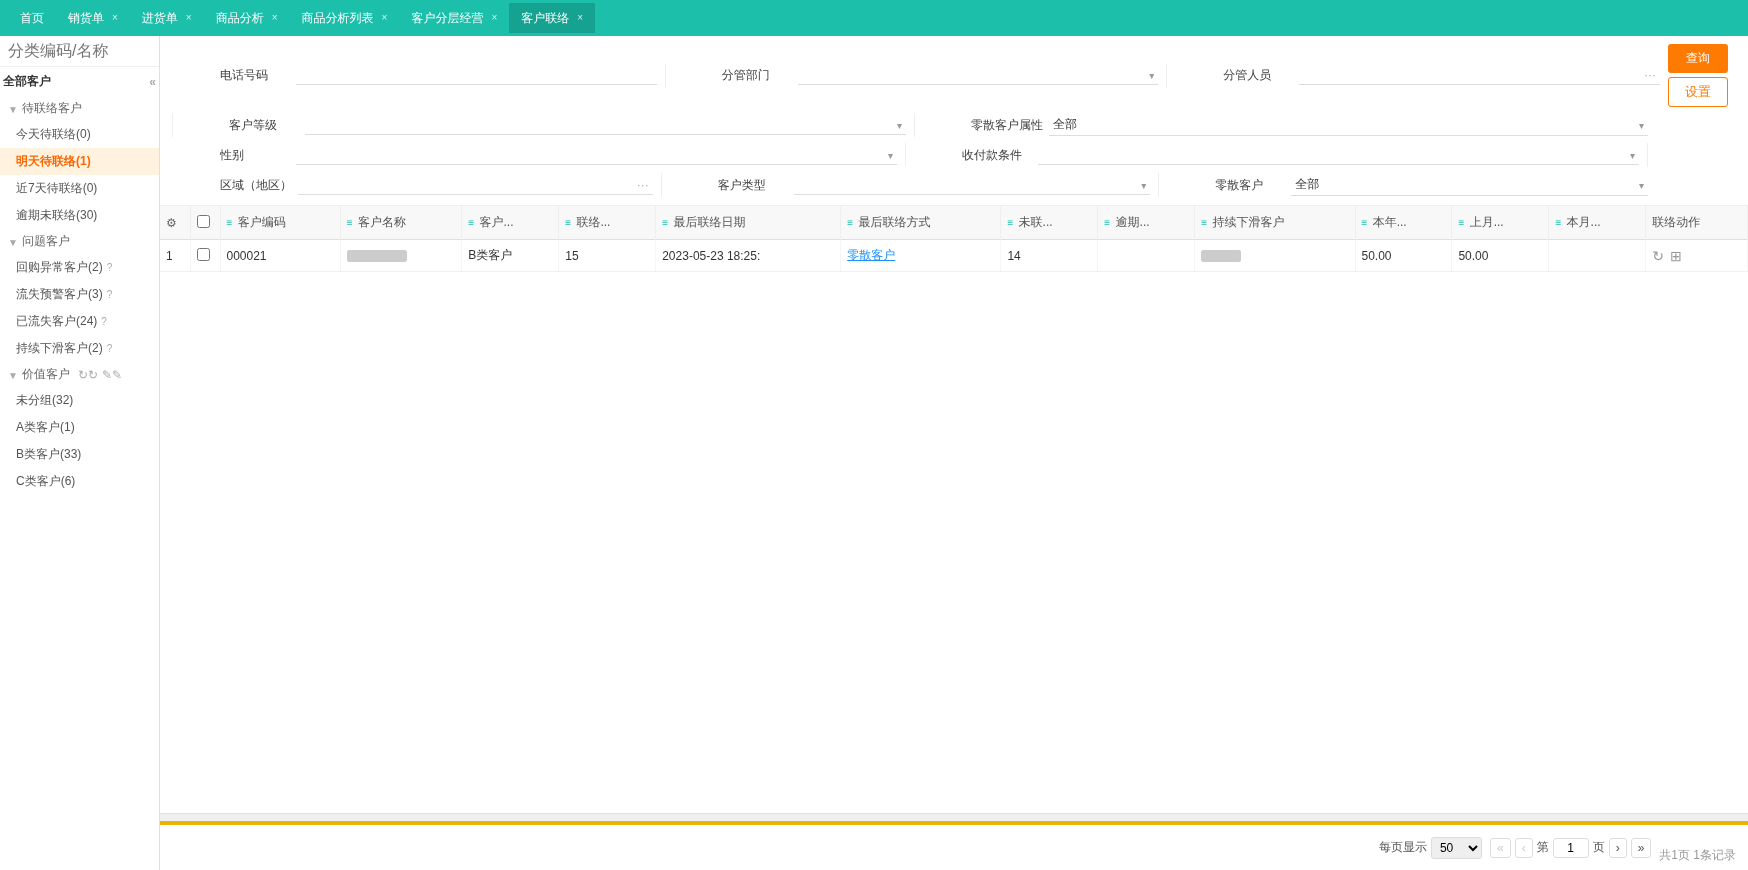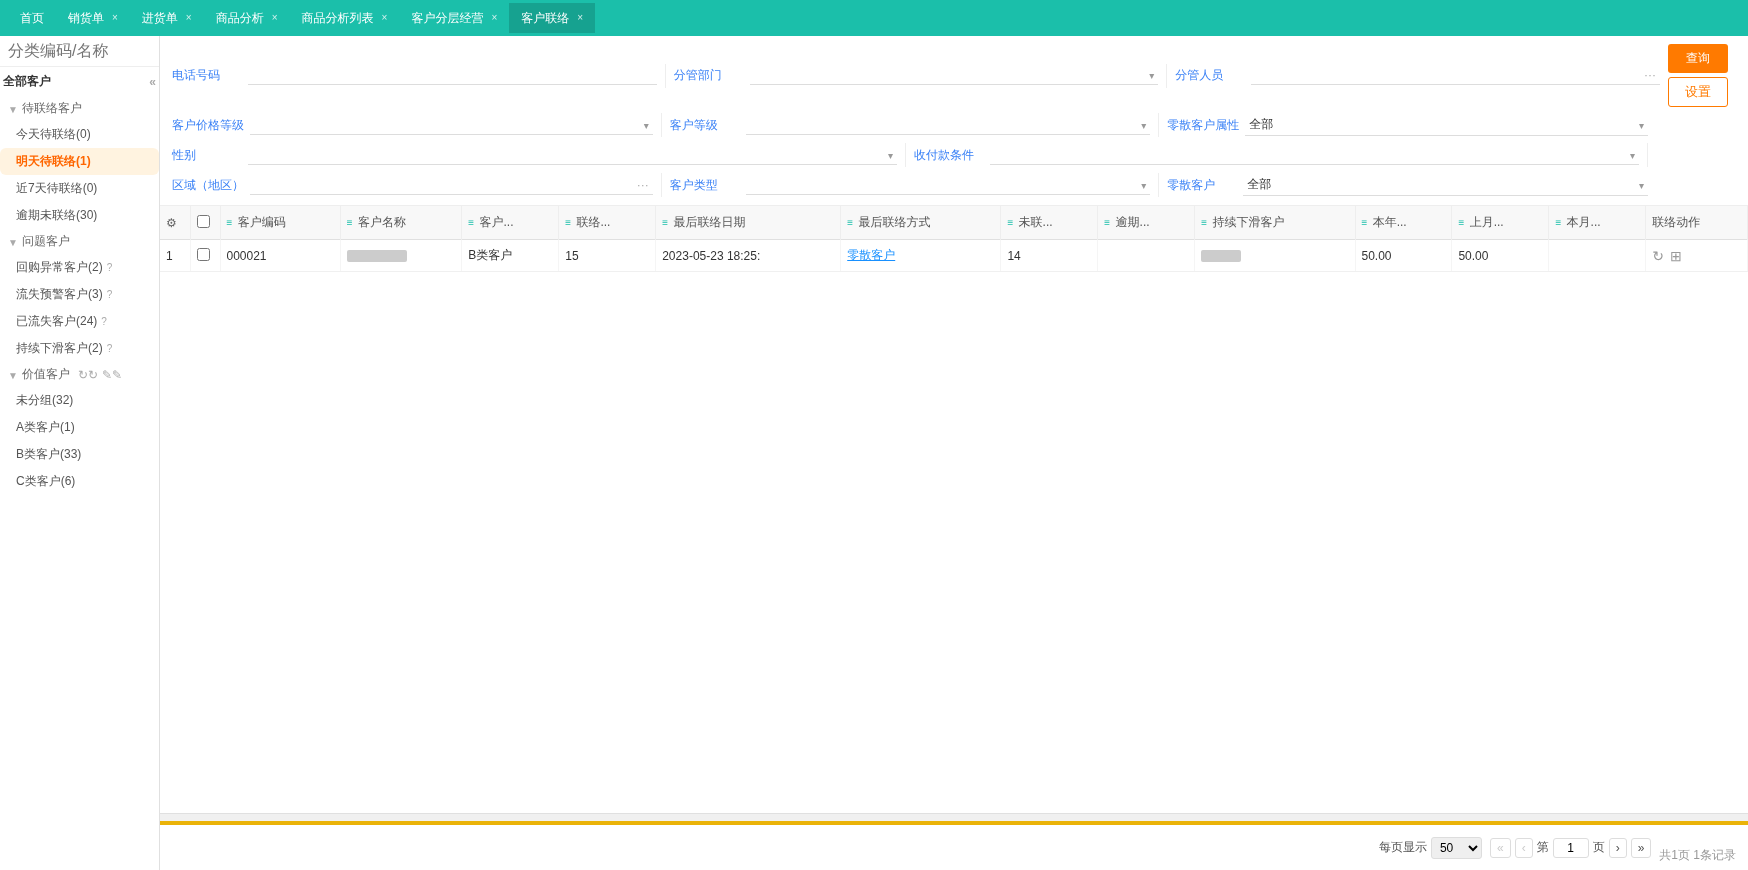--- a/index.html
+++ b/index.html
@@ -74,21 +74,21 @@
       gap: 4px;
     }
     .sidebar-item {
       padding: 5px 8px 5px 16px;
       color: #555;
       cursor: pointer;
       display: flex;
       align-items: center;
       gap: 4px;
     }
-    .sidebar-item.active { background: #fff3e0; color: #f60; font-weight: bold; border-radius: 6px; }
+    .sidebar-item.active { background: #fff3e0; color: #f60; font-weight: bold; }
 
     
     .content-area {
       flex: 1;
       display: flex;
       flex-direction: column;
       overflow: hidden;
       background: #fff;
     }
 
@@ -162,23 +162,24 @@
       margin-bottom: 6px;
     }
     .filter-row:last-child { margin-bottom: 0; }
     .filter-field {
       display: flex;
       align-items: center;
       flex: 1;
       gap: 6px;
     }
     .filter-label {
-      color: #3b82f6;
+      color: #404040;
       white-space: nowrap;
       min-width: 70px;
+      margin-left: 48px;
     }
     .filter-input {
       flex: 1;
       border: none;
       border-bottom: 1px solid #ddd;
       outline: none;
       padding: 2px 4px;
       font-size: 12px;
     }
     .filter-select {
@@ -458,27 +459,20 @@
             <span style="color:#aaa;cursor:pointer;">···</span>
           </div>
         </div>
         <div class="filter-actions-col">
           <button class="query-btn">查询</button>
           <button class="settings-btn">设置</button>
         </div>
       </div>
 
       <div class="filter-row">
-        <div class="filter-field">
-          <span class="filter-label">客户价格等级</span>
-          <div class="filter-select" style="flex:2;">
-            <span></span>
-            <span class="chevron-down"></span>
-          </div>
-        </div>
         <div class="filter-divider"></div>
         <div class="filter-field">
           <span class="filter-label">客户等级</span>
           <div class="filter-select" style="flex:2;">
             <span></span>
             <span class="chevron-down"></span>
           </div>
         </div>
         <div class="filter-divider"></div>
         <div class="filter-field">

